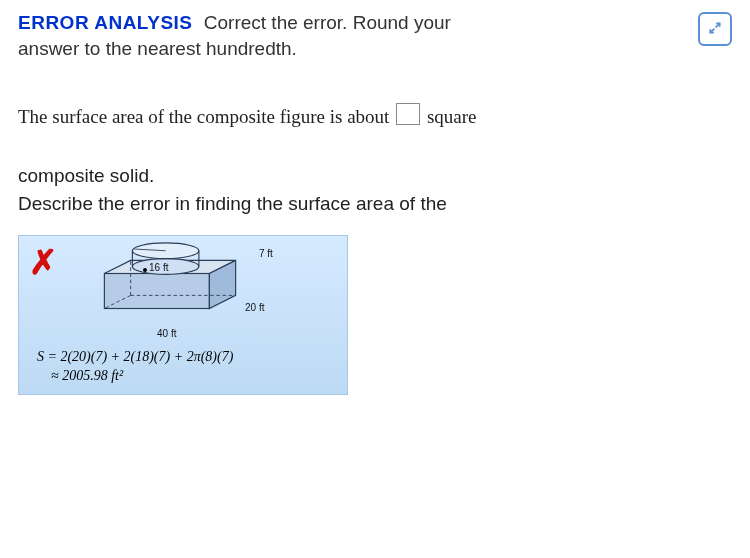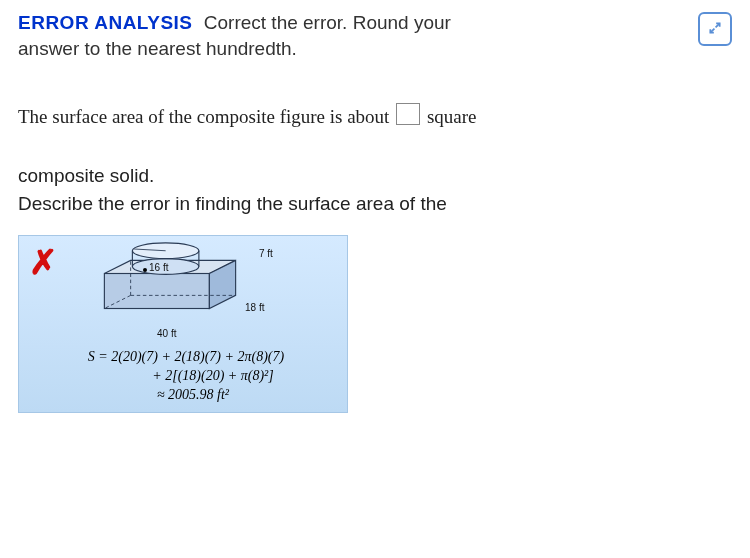--- a/index.html
+++ b/index.html
@@ -112,21 +112,20 @@
   .lbl-7  { left: 178px; top: 2px; }
   .lbl-18 { left: 164px; top: 56px; }
   .lbl-20 { left: 76px; top: 82px; }
   .eqs {
     margin-top: 4px;
     font-style: italic;
     font-family: Georgia, 'Times New Roman', serif;
     font-size: 14px;
     line-height: 1.35;
     color: #000;
-    text-align: center;
   }
   .eq-line1 { padding-left: 6px; }
   .eq-line2 { padding-left: 60px; }
   .eq-line3 { padding-left: 20px; }
 </style>
 </head>
 <body>
 
 <div class="header-row">
   <div>
@@ -175,22 +174,21 @@
         <ellipse cx="80" cy="12" rx="38" ry="9" fill="#cfe0f4" stroke="#2a3b55" stroke-width="1.3"></ellipse>
         <ellipse cx="80" cy="-6" rx="38" ry="9" fill="#e3eefb" stroke="#2a3b55" stroke-width="1.3"></ellipse>
         <line x1="42" y1="-6" x2="42" y2="12" stroke="#2a3b55" stroke-width="1.3"></line>
         <line x1="118" y1="-6" x2="118" y2="12" stroke="#2a3b55" stroke-width="1.3"></line>
 
         <line x1="80" y1="-6" x2="44" y2="-8" stroke="#2a3b55" stroke-width="1"></line>
       </svg>
     </div>
     <div class="dim-label lbl-16">16 ft</div>
     <div class="dim-label lbl-7">7 ft</div>
-    <div class="dim-label lbl-18">18 ft</div>
+    <div class="dim-label lbl-18">20 ft</div>
     <div class="dim-label lbl-20">40 ft</div>
   </div>
 
   <div class="eqs">
     <div class="eq-line1">S = 2(20)(7) + 2(18)(7) + 2π(8)(7)</div>
-    <div class="eq-line2">+ 2[(18)(20) + π(8)²]</div>
     <div class="eq-line3">≈ 2005.98 ft²</div>
   </div>
 </div>
 
 </body></html>

